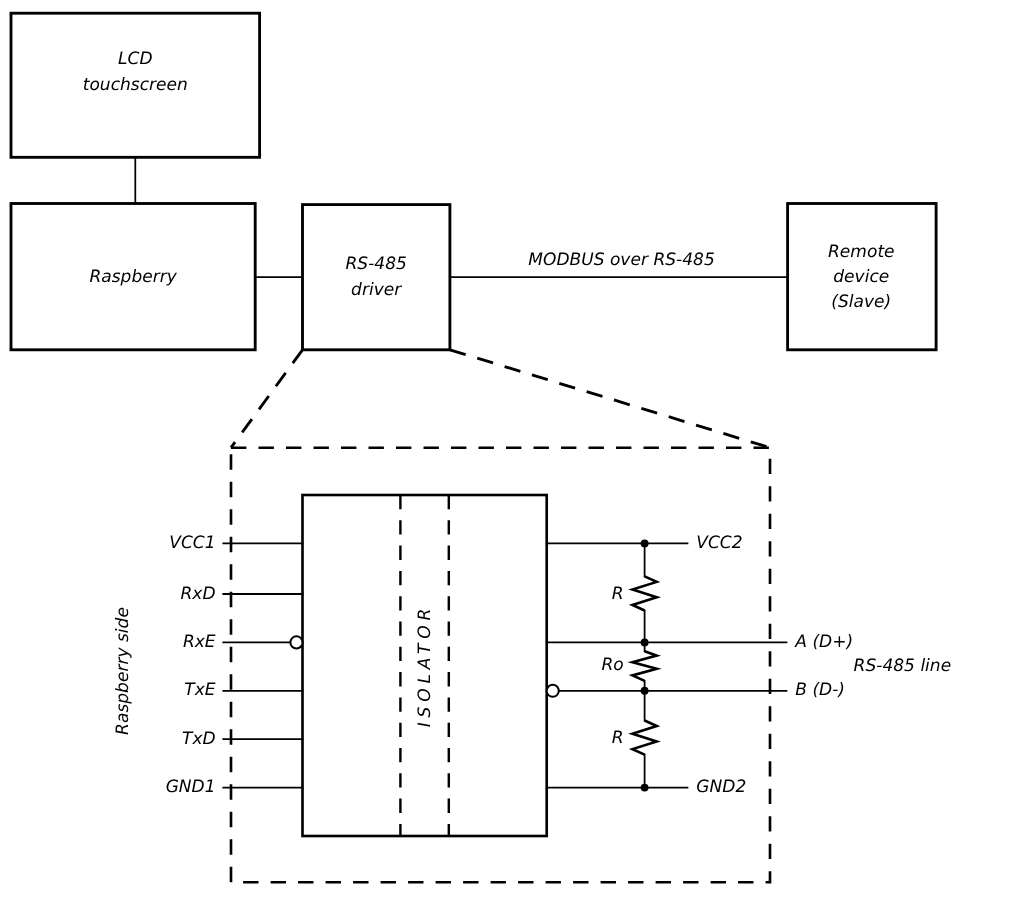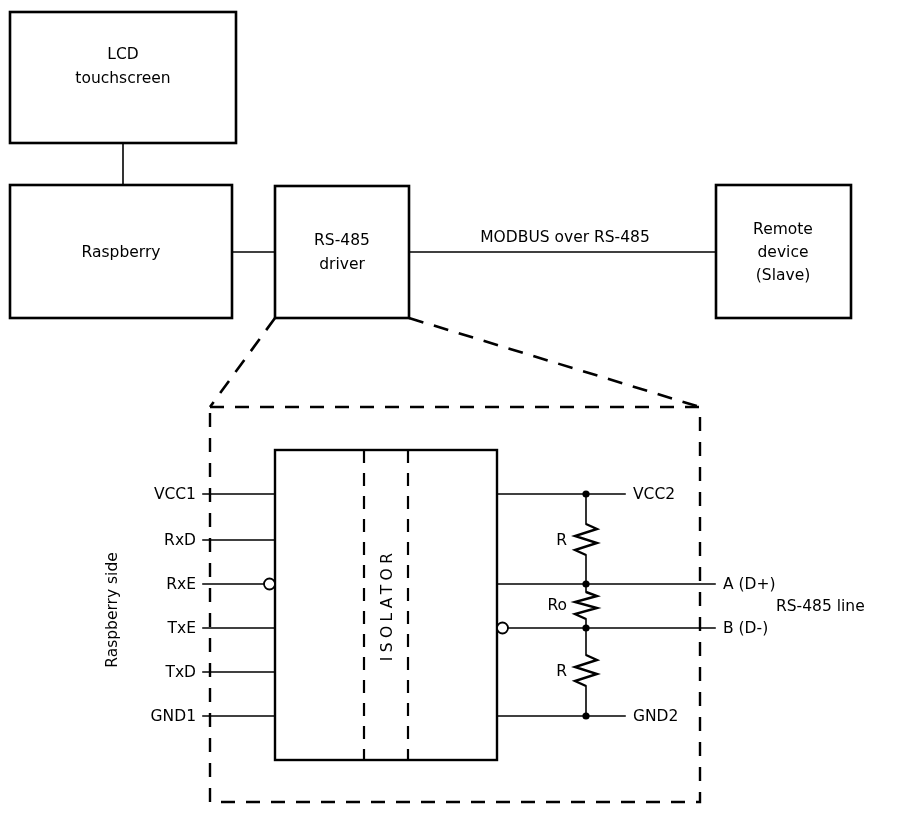--- a/index.html
+++ b/index.html
@@ -11,20 +11,21 @@
     font-family: "DejaVu Sans", sans-serif;
     width: 917px;
     height: 830px;
     overflow: hidden;
   }
   #diagram-root {
     position: relative;
     width: 917px;
     height: 830px;
     background: #ffffff;
+    font-style: italic;
   }
   svg#schematic {
     display: block;
     width: 917px;
     height: 830px;
   }
   .wire {
     fill: none;
     stroke: #000000;
     stroke-width: 1.6;

